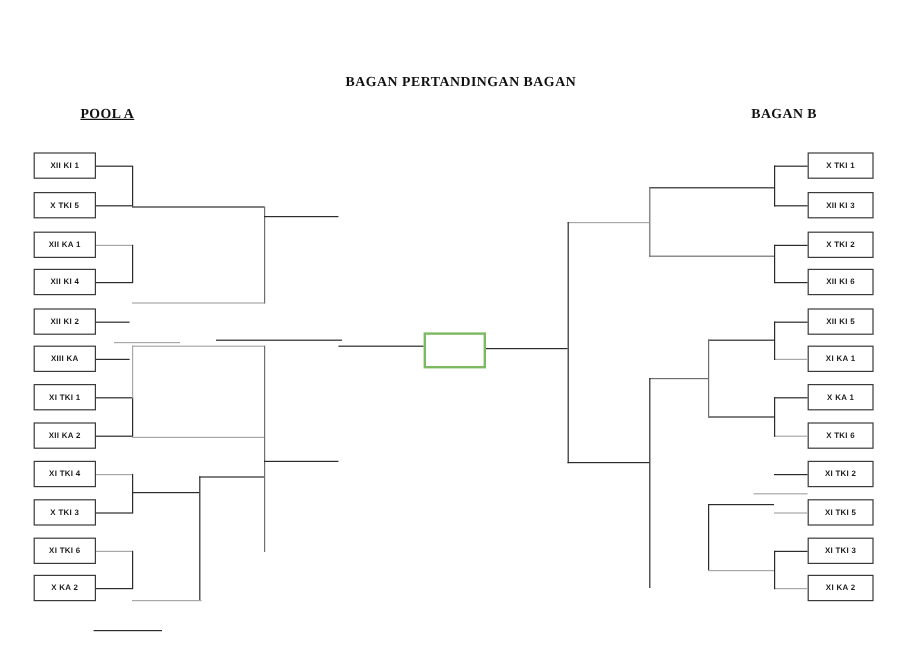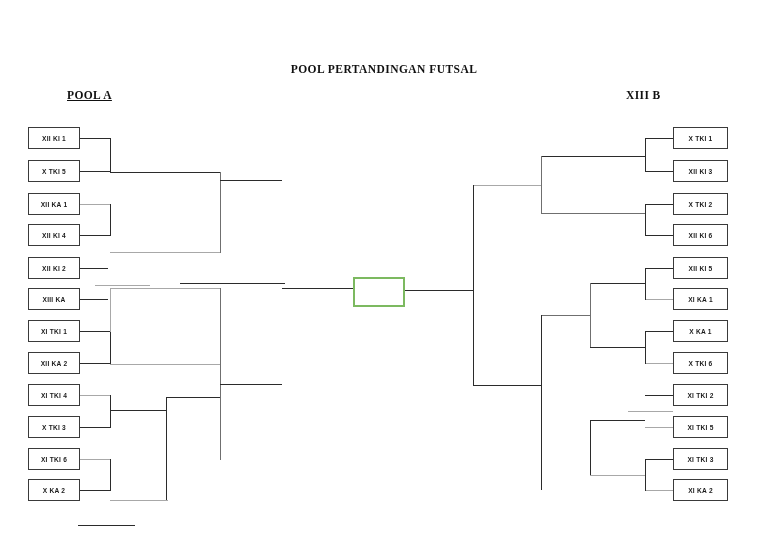--- a/index.html
+++ b/index.html
@@ -91,24 +91,24 @@
     box-sizing: border-box;
     border: 2px solid #7cb960;
     background: #ffffff;
   }
 </style>
 </head>
 <body>
 
 <div id="stage">
 
-  <div class="doc-title">POOL PERTANDINGAN FUTSAL</div>
+  <div class="doc-title">BAGAN PERTANDINGAN BAGAN</div>
 
   <div class="pool-title" id="pool-a-title">POOL A</div>
-  <div class="pool-title" id="pool-b-title">XIII B</div>
+  <div class="pool-title" id="pool-b-title">BAGAN B</div>
 
   <div class="team-box" style="left:28px; top:127px;">XII KI 1</div>
   <div class="team-box" style="left:28px; top:160px;">X TKI 5</div>
   <div class="team-box" style="left:28px; top:193px;">XII KA 1</div>
   <div class="team-box" style="left:28px; top:224px;">XII KI 4</div>
   <div class="team-box" style="left:28px; top:257px;">XII KI 2</div>
   <div class="team-box" style="left:28px; top:288px;">XIII KA</div>
   <div class="team-box" style="left:28px; top:320px;">XI TKI 1</div>
   <div class="team-box" style="left:28px; top:352px;">XII KA 2</div>
   <div class="team-box" style="left:28px; top:384px;">XI TKI 4</div>

